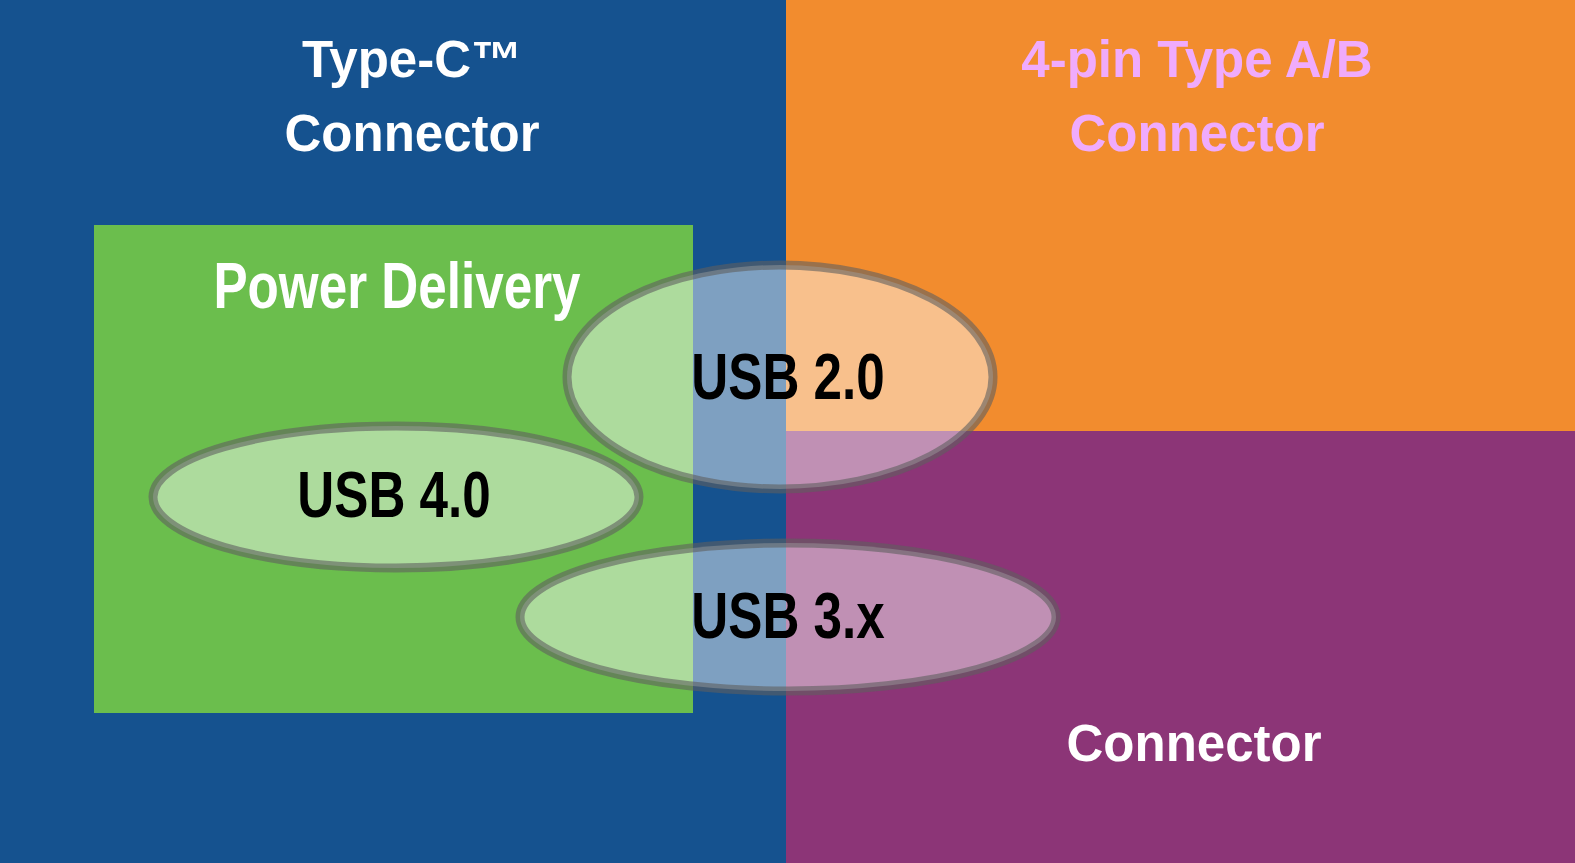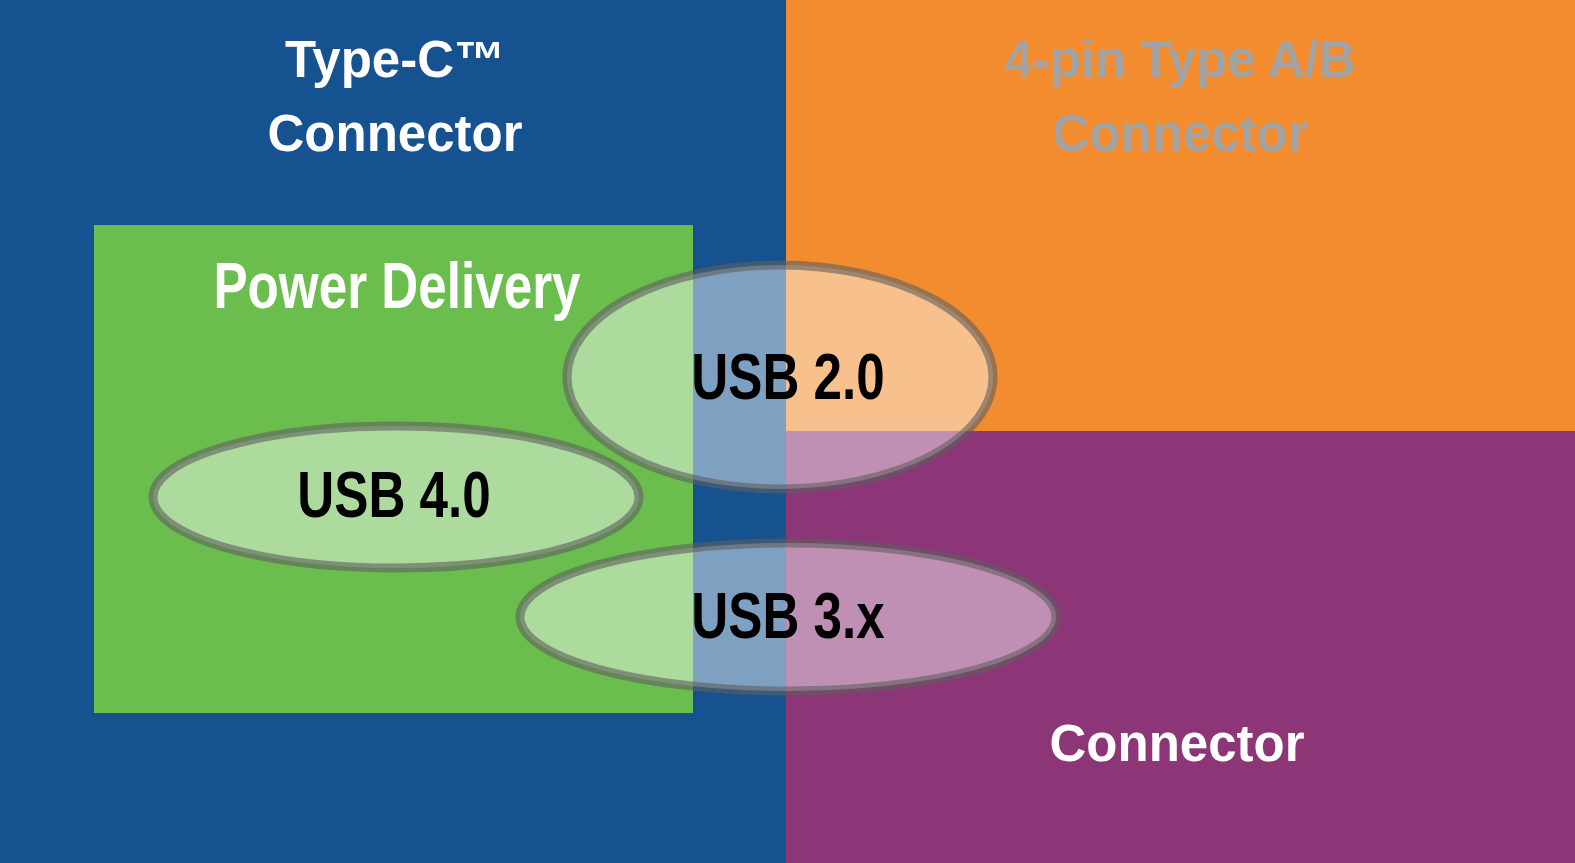--- a/index.html
+++ b/index.html
@@ -31,20 +31,21 @@
   }
 
   .heading {
     position: absolute;
     transform: translateX(-50%);
     text-align: center;
     font-size: 51px;
     line-height: 74px;
     white-space: nowrap;
     letter-spacing: 0px;
+    margin-left: 17px;
   }
   .heading span { display: block; }
   .heading-typec { left: 395px;  top: 23px; }
   .heading-4pin  { left: 1180px; top: 23px; }
   .heading-8pin  { left: 1177px; top: 709px; line-height: 70px; }
 
   .clabel {
     position: absolute;
     transform: translate(-50%, -50%) scaleX(0.8);
     white-space: nowrap;
@@ -70,21 +71,21 @@
     <ellipse cx="780" cy="377" rx="213" ry="112" fill="rgba(255,255,255,0.45)"></ellipse>
     <ellipse cx="396" cy="497" rx="243" ry="71" fill="rgba(255,255,255,0.45)"></ellipse>
     <ellipse cx="788" cy="617" rx="268" ry="74" fill="rgba(255,255,255,0.45)"></ellipse>
   </svg>
 
   <div class="heading heading-typec" style="color: rgb(255, 255, 255);">
     <span>Type-C™</span>
     <span>Connector</span>
   </div>
 
-  <div class="heading heading-4pin" style="color: #a3a3a3;">
+  <div class="heading heading-4pin" style="color: #f0abfc;">
     <span>4-pin Type A/B</span>
     <span>Connector</span>
   </div>
 
   <div class="heading heading-8pin" style="color: rgb(255, 255, 255);">
     <span>Connector</span>
   </div>
 
   <div class="clabel label-pd" style="color: rgb(255, 255, 255);">Power Delivery</div>
 

